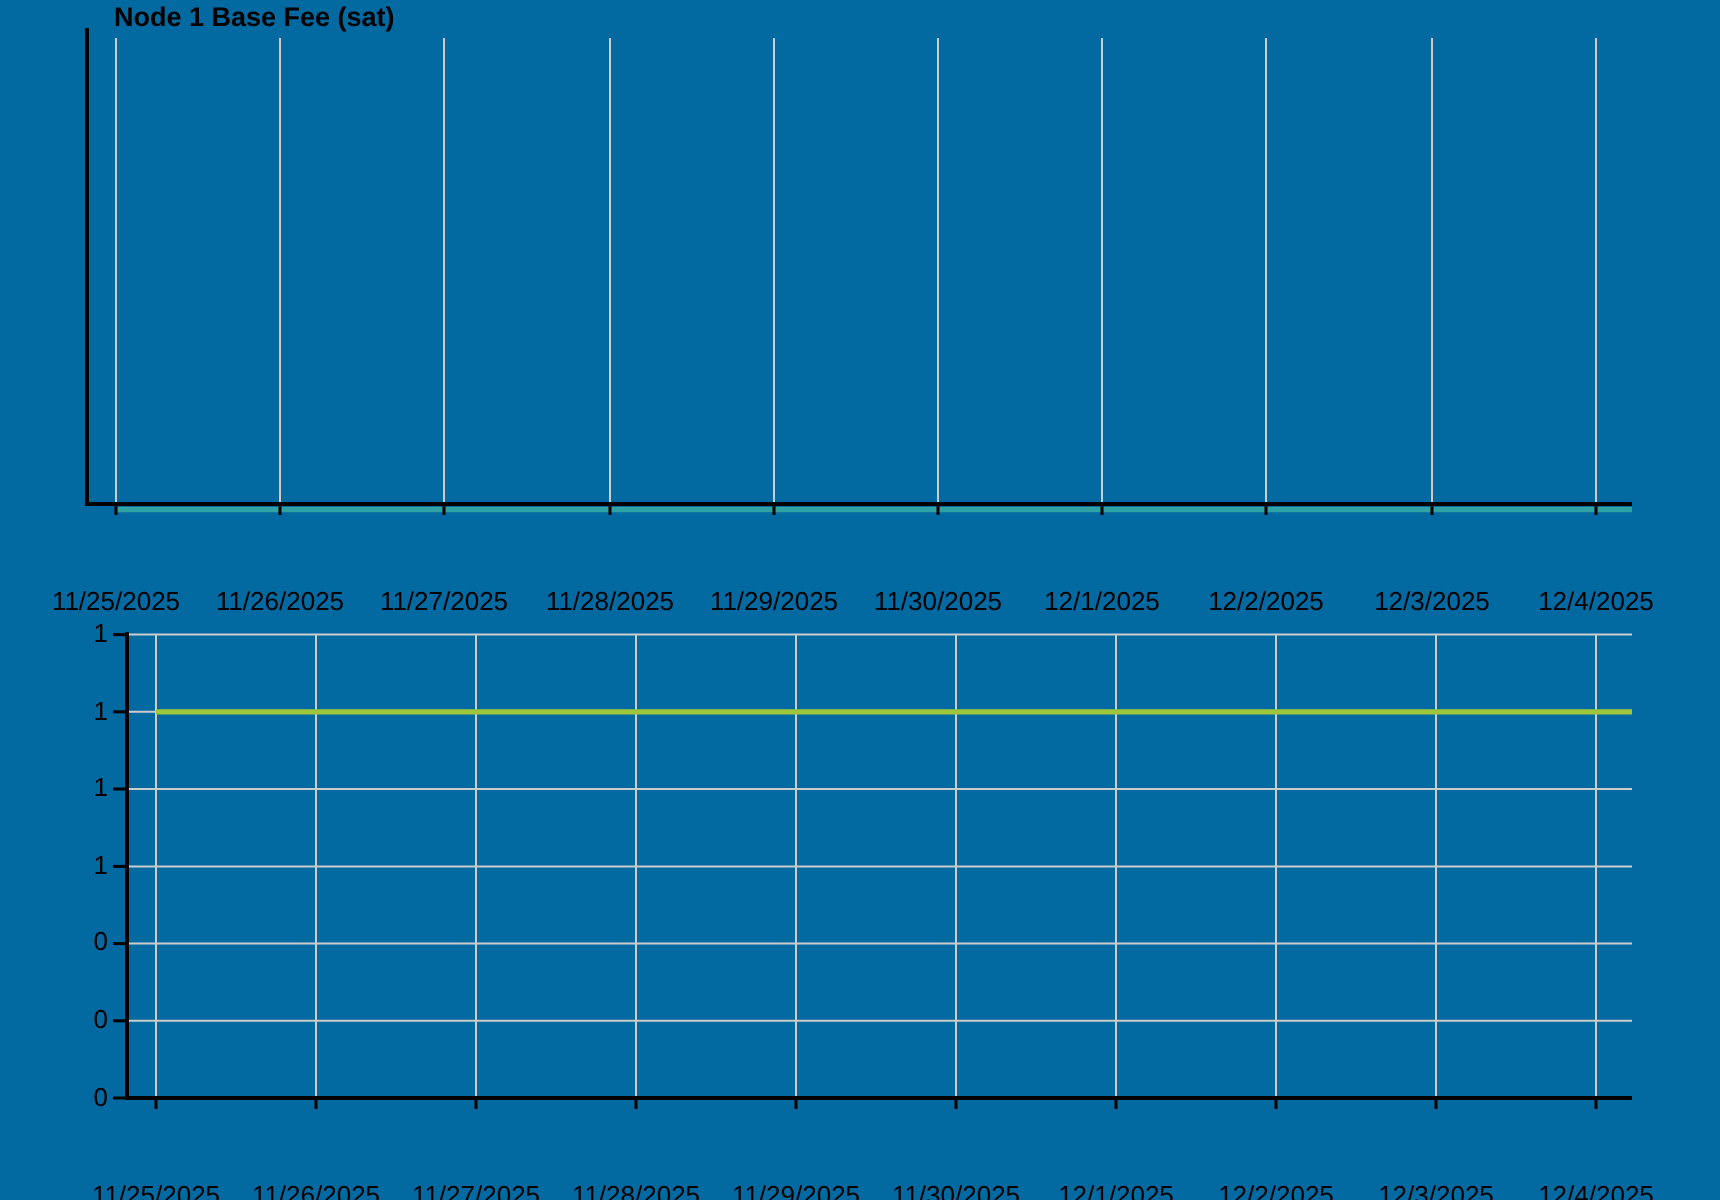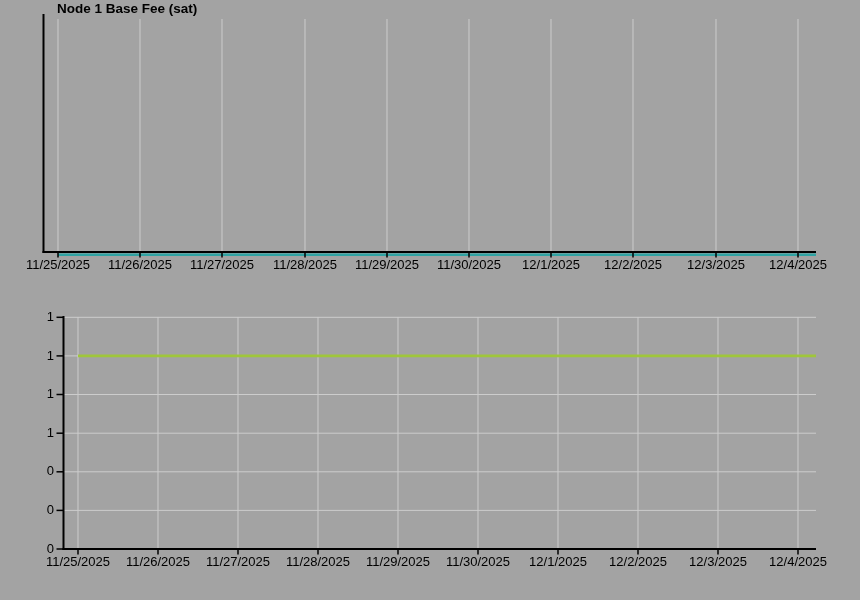--- a/index.html
+++ b/index.html
@@ -1,39 +1,40 @@
 <!DOCTYPE html>
 <html><head>
 <meta charset="utf-8">
 <style>
   html, body { margin: 0; padding: 0; background: #ffffff; }
   .canvas {
     position: relative;
     width: 860px;
     height: 600px;
-    background: #a3a3a3;
+    background: #0369a1;
     font-family: "Liberation Sans", sans-serif;
     overflow: hidden;
   }
   .chart-title {
     position: absolute;
     font-weight: bold;
     font-size: 13.5px;
     color: #000000;
     white-space: nowrap;
   }
   .title-1 { left: 57px; top: 1px; }
   .title-2 { left: 77px; top: 296px; }
   .xlab {
     position: absolute;
     width: 90px;
     text-align: center;
     font-size: 13px;
     color: #000000;
     white-space: nowrap;
+    margin-top: 36px;
   }
   .ylab {
     position: absolute;
     left: 22px;
     width: 32px;
     text-align: right;
     font-size: 13px;
     color: #000000;
     line-height: 16px;
   }

